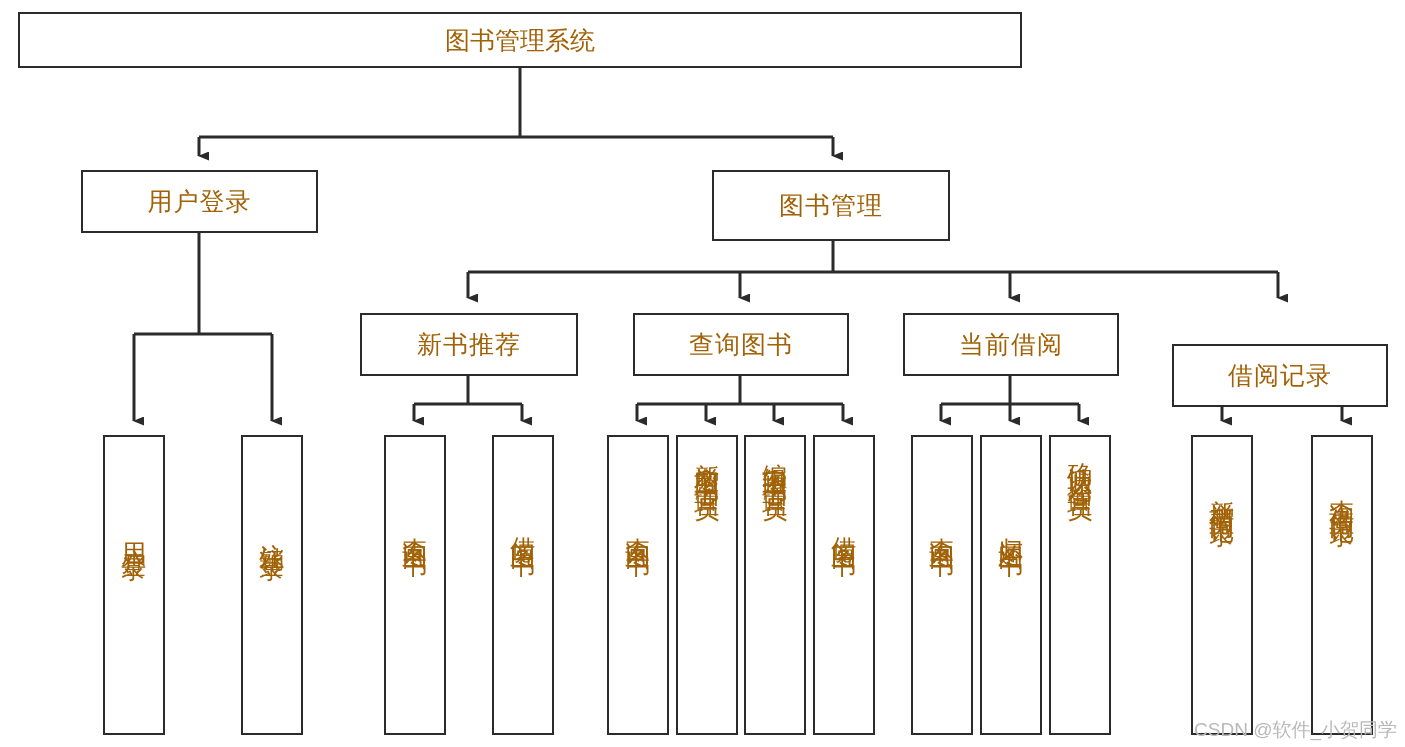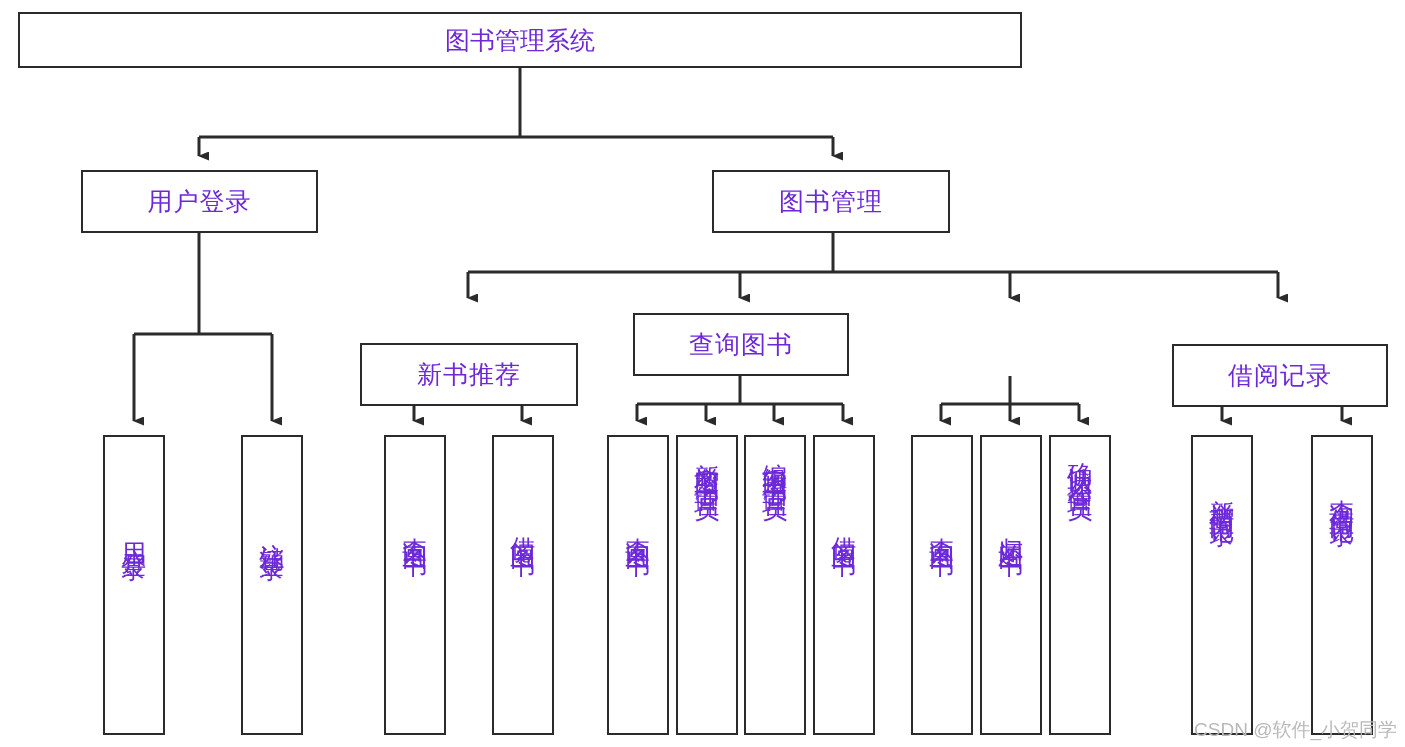--- a/index.html
+++ b/index.html
@@ -25,21 +25,21 @@
     height: 747px;
   }
   .node {
     position: absolute;
     box-sizing: border-box;
     background: #ffffff;
     border: 2.5px solid #2b2b2b;
     display: flex;
     align-items: center;
     justify-content: center;
-    color: #6d28d9;
+    color: #a16207;
     z-index: 2;
   }
   .node-h {
     font-size: 25px;
     letter-spacing: 1px;
     line-height: 1.1;
   }
   .node-root {
     font-size: 25px;
   }
@@ -122,29 +122,32 @@
     </g>
   </svg>
 
   <div class="node node-root" style="left:18px; top:12px; width:1004px; height:56px;">
     <span>图书管理系统</span>
   </div>
 
   <div class="node node-h" style="left:81px; top:170px; width:237px; height:63px;">
     <span>用户登录</span>
   </div>
-  <div class="node node-h" style="left:712px; top:170px; width:238px; height:63px;">
+  <div class="node node-h" style="left:712px; top:170px; width:238px; height:71px;">
     <span>图书管理</span>
   </div>
 
-  <div class="node node-h" style="left:360px; top:313px; width:218px; height:63px;margin-top:30px;">
+  <div class="node node-h" style="left:360px; top:313px; width:218px; height:63px;">
     <span>新书推荐</span>
   </div>
   <div class="node node-h" style="left:633px; top:313px; width:216px; height:63px;">
     <span>查询图书</span>
+  </div>
+  <div class="node node-h" style="left:903px; top:313px; width:216px; height:63px;">
+    <span>当前借阅</span>
   </div>
   <div class="node node-h" style="left:1172px; top:313px; width:216px; height:63px;margin-top:31px;">
     <span>借阅记录</span>
   </div>
 
   <div class="node node-v" style="left:103px; top:435px; width:62px; height:300px; padding-top:86px;">
     <span class="vtext">用户登录</span>
   </div>
   <div class="node node-v" style="left:241px; top:435px; width:62px; height:300px; padding-top:86px;">
     <span class="vtext">注销登录</span>

